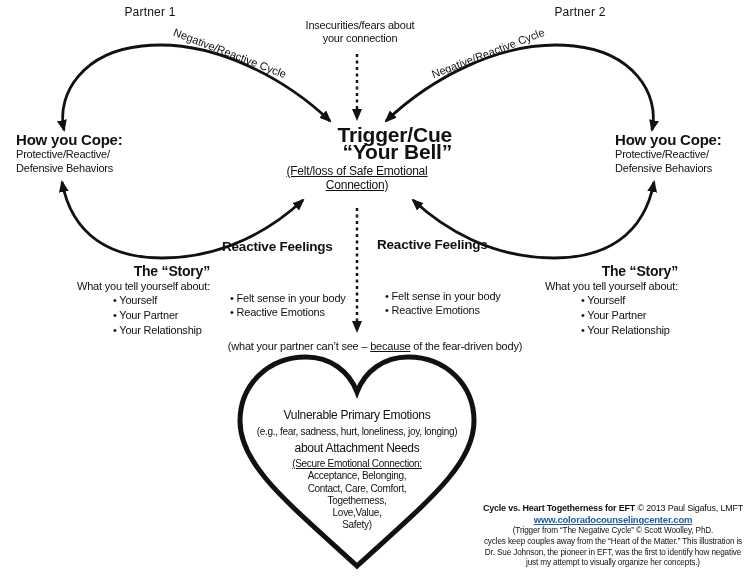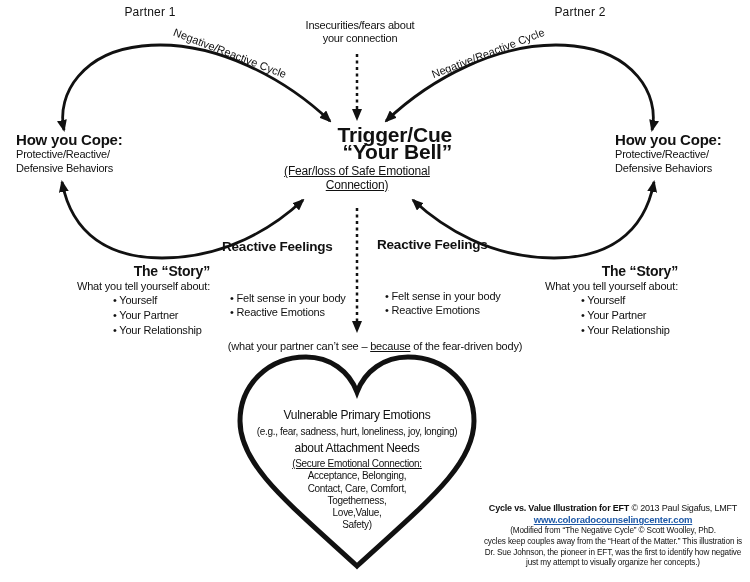--- a/index.html
+++ b/index.html
@@ -81,21 +81,21 @@
 
   <div class="abs" style="left:615px;top:131px;">
     <div class="cope-title">How you Cope:</div>
     <div class="small">Protective/Reactive/</div>
     <div class="small">Defensive Behaviors</div>
   </div>
 
   <div class="abs ctr" style="left:262px;top:126px;width:190px;">
     <div class="trig-title">Trigger/Cue</div>
     <div class="trig-title">“Your Bell”</div>
-    <div class="trig-sub u" style="margin-top:4px;">(Fear/loss of Safe Emotional</div>
+    <div class="trig-sub u" style="margin-top:4px;">(Felt/loss of Safe Emotional</div>
     <div class="trig-sub u">Connection)</div>
   </div>
 
   <div class="abs" style="left:222px;top:239px;">
     <div class="react-title">Reactive Feelings</div>
     <div class="bullets">
       <div>Felt sense in your body</div>
       <div>Reactive Emotions</div>
     </div>
   </div>
@@ -139,22 +139,22 @@
     <div class="heart-small u nowrap" style="margin-top:2px;">(Secure Emotional Connection:</div>
     <div class="heart-small">Acceptance, Belonging,</div>
     <div class="heart-small">Contact, Care, Comfort,</div>
     <div class="heart-small">Togetherness,</div>
     <div class="heart-small">Love,Value,</div>
     <div class="heart-small">Safety)</div>
   </div>
 
   <div class="abs ctr" style="left:478px;top:502px;width:270px;">
     <div class="attr-line1 nowrap">
-      <b class="inline">Cycle vs. Value Illustration for EFT</b><span> © 2013 Paul Sigafus, LMFT</span>
+      <b class="inline">Cycle vs. Heart Togetherness for EFT</b><span> © 2013 Paul Sigafus, LMFT</span>
     </div>
     <div class="attr-link nowrap">www.coloradocounselingcenter.com</div>
-    <div class="attr nowrap">(Modified from “The Negative Cycle” © Scott Woolley, PhD.</div>
+    <div class="attr nowrap">(Trigger from “The Negative Cycle” © Scott Woolley, PhD.</div>
     <div class="attr nowrap">cycles keep couples away from the “Heart of the Matter.” This illustration is</div>
     <div class="attr nowrap">Dr. Sue Johnson, the pioneer in EFT, was the first to identify how negative</div>
     <div class="attr nowrap">just my attempt to visually organize her concepts.)</div>
   </div>
 
 </div>
 
 </body></html>

